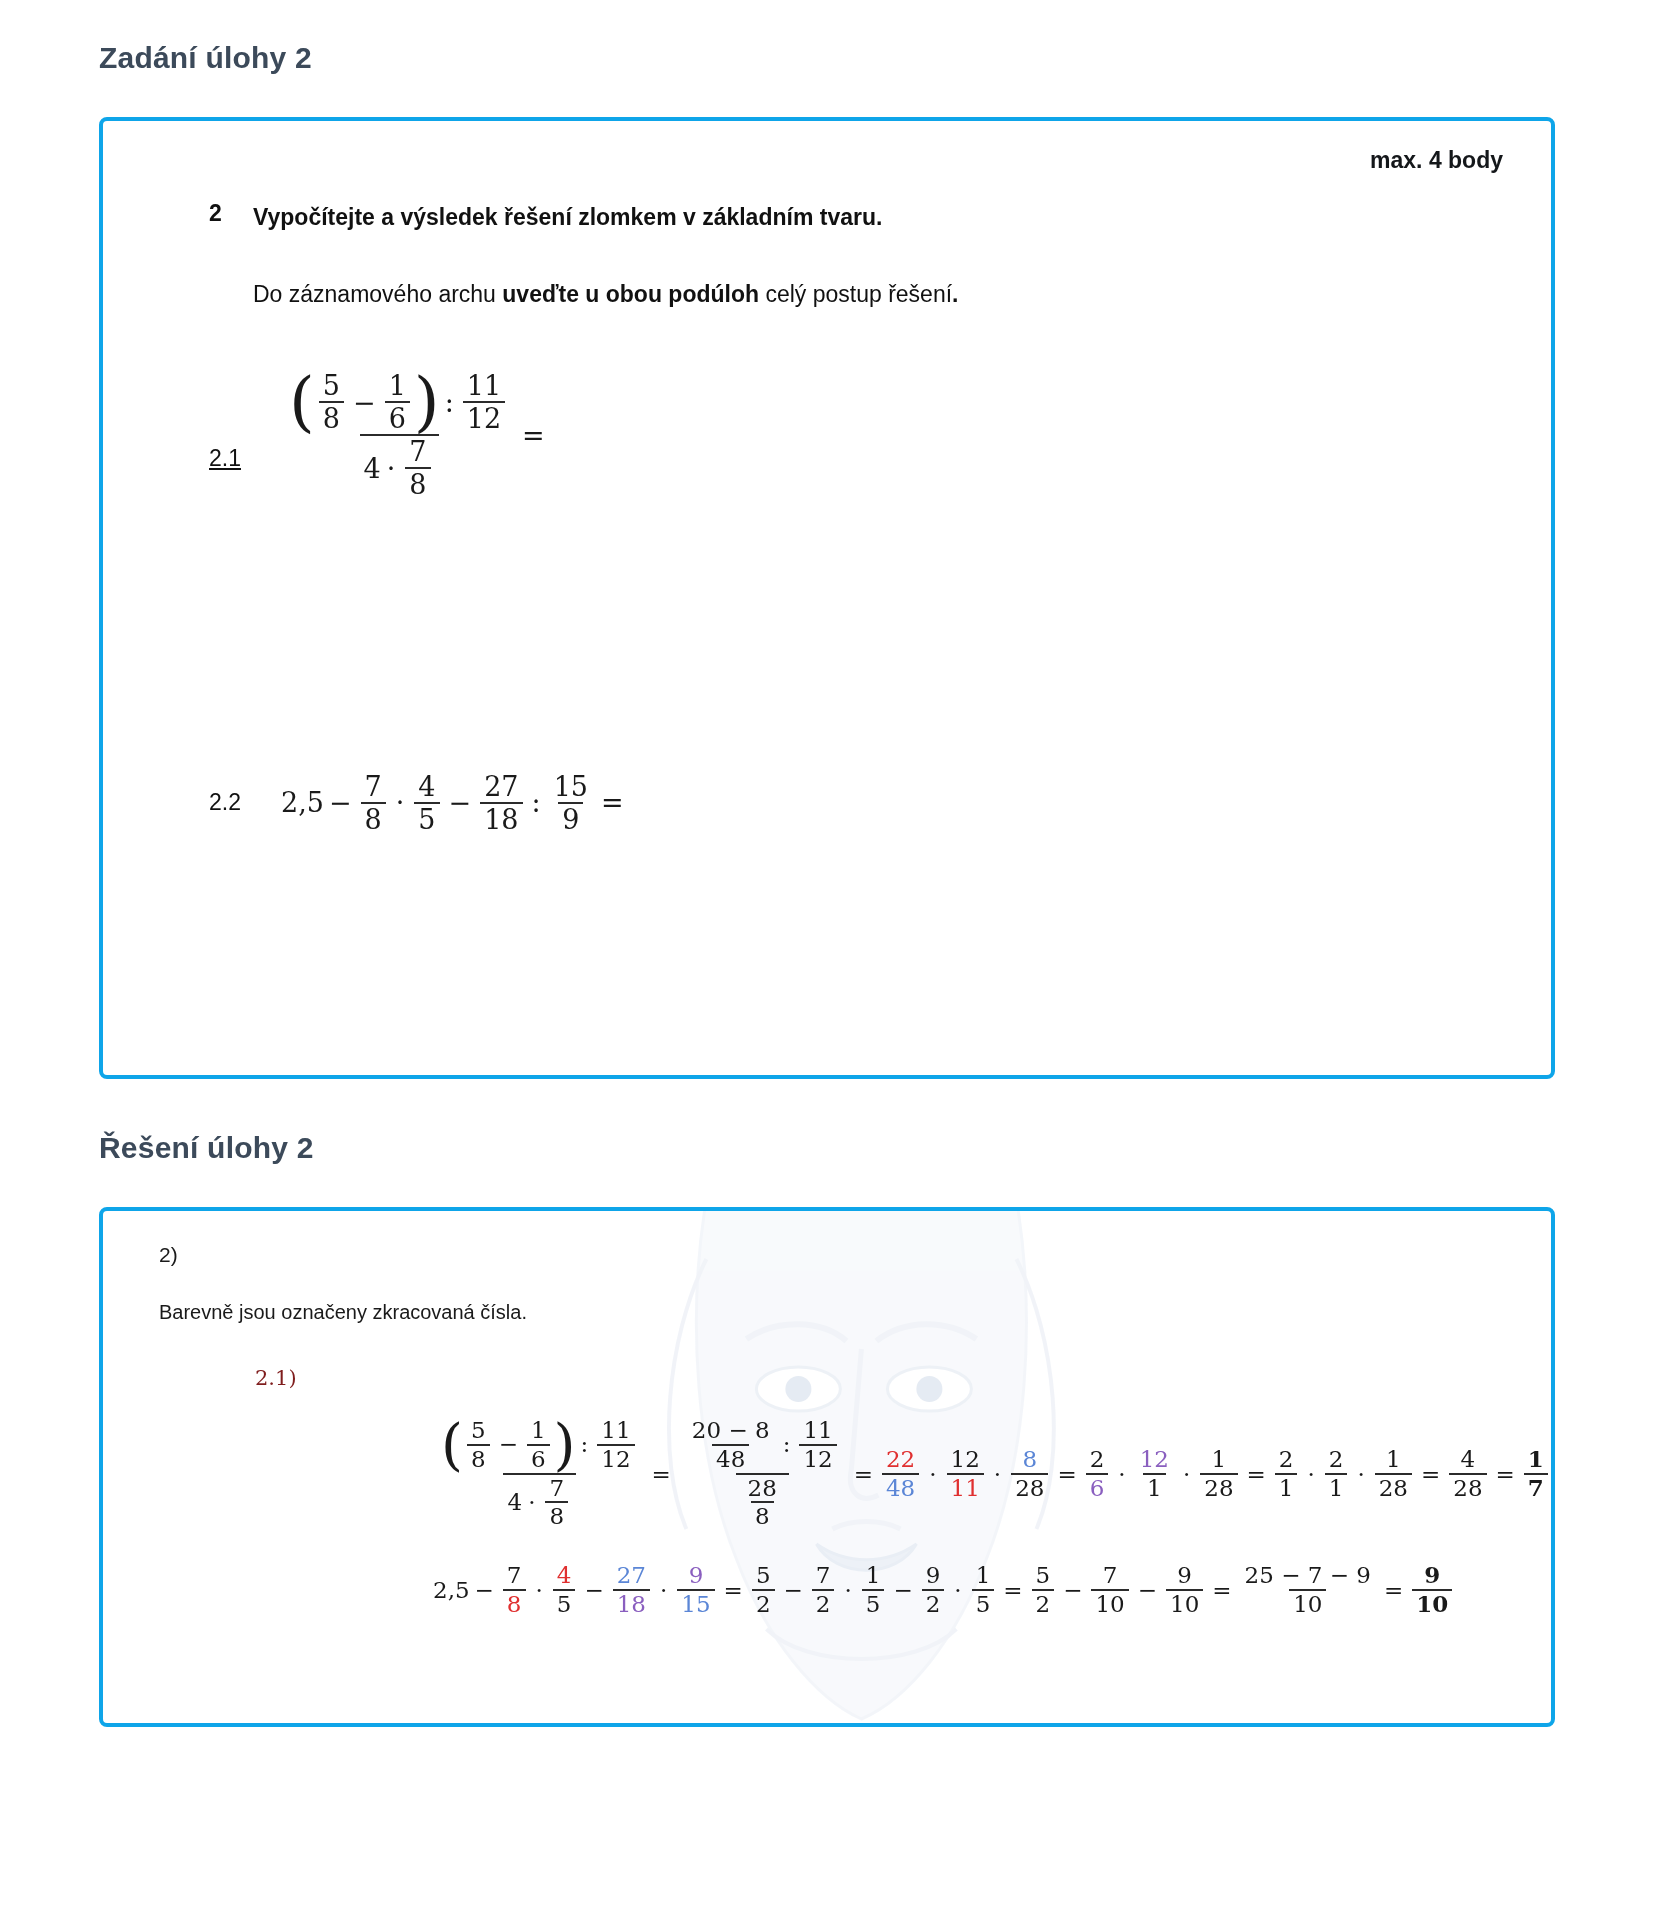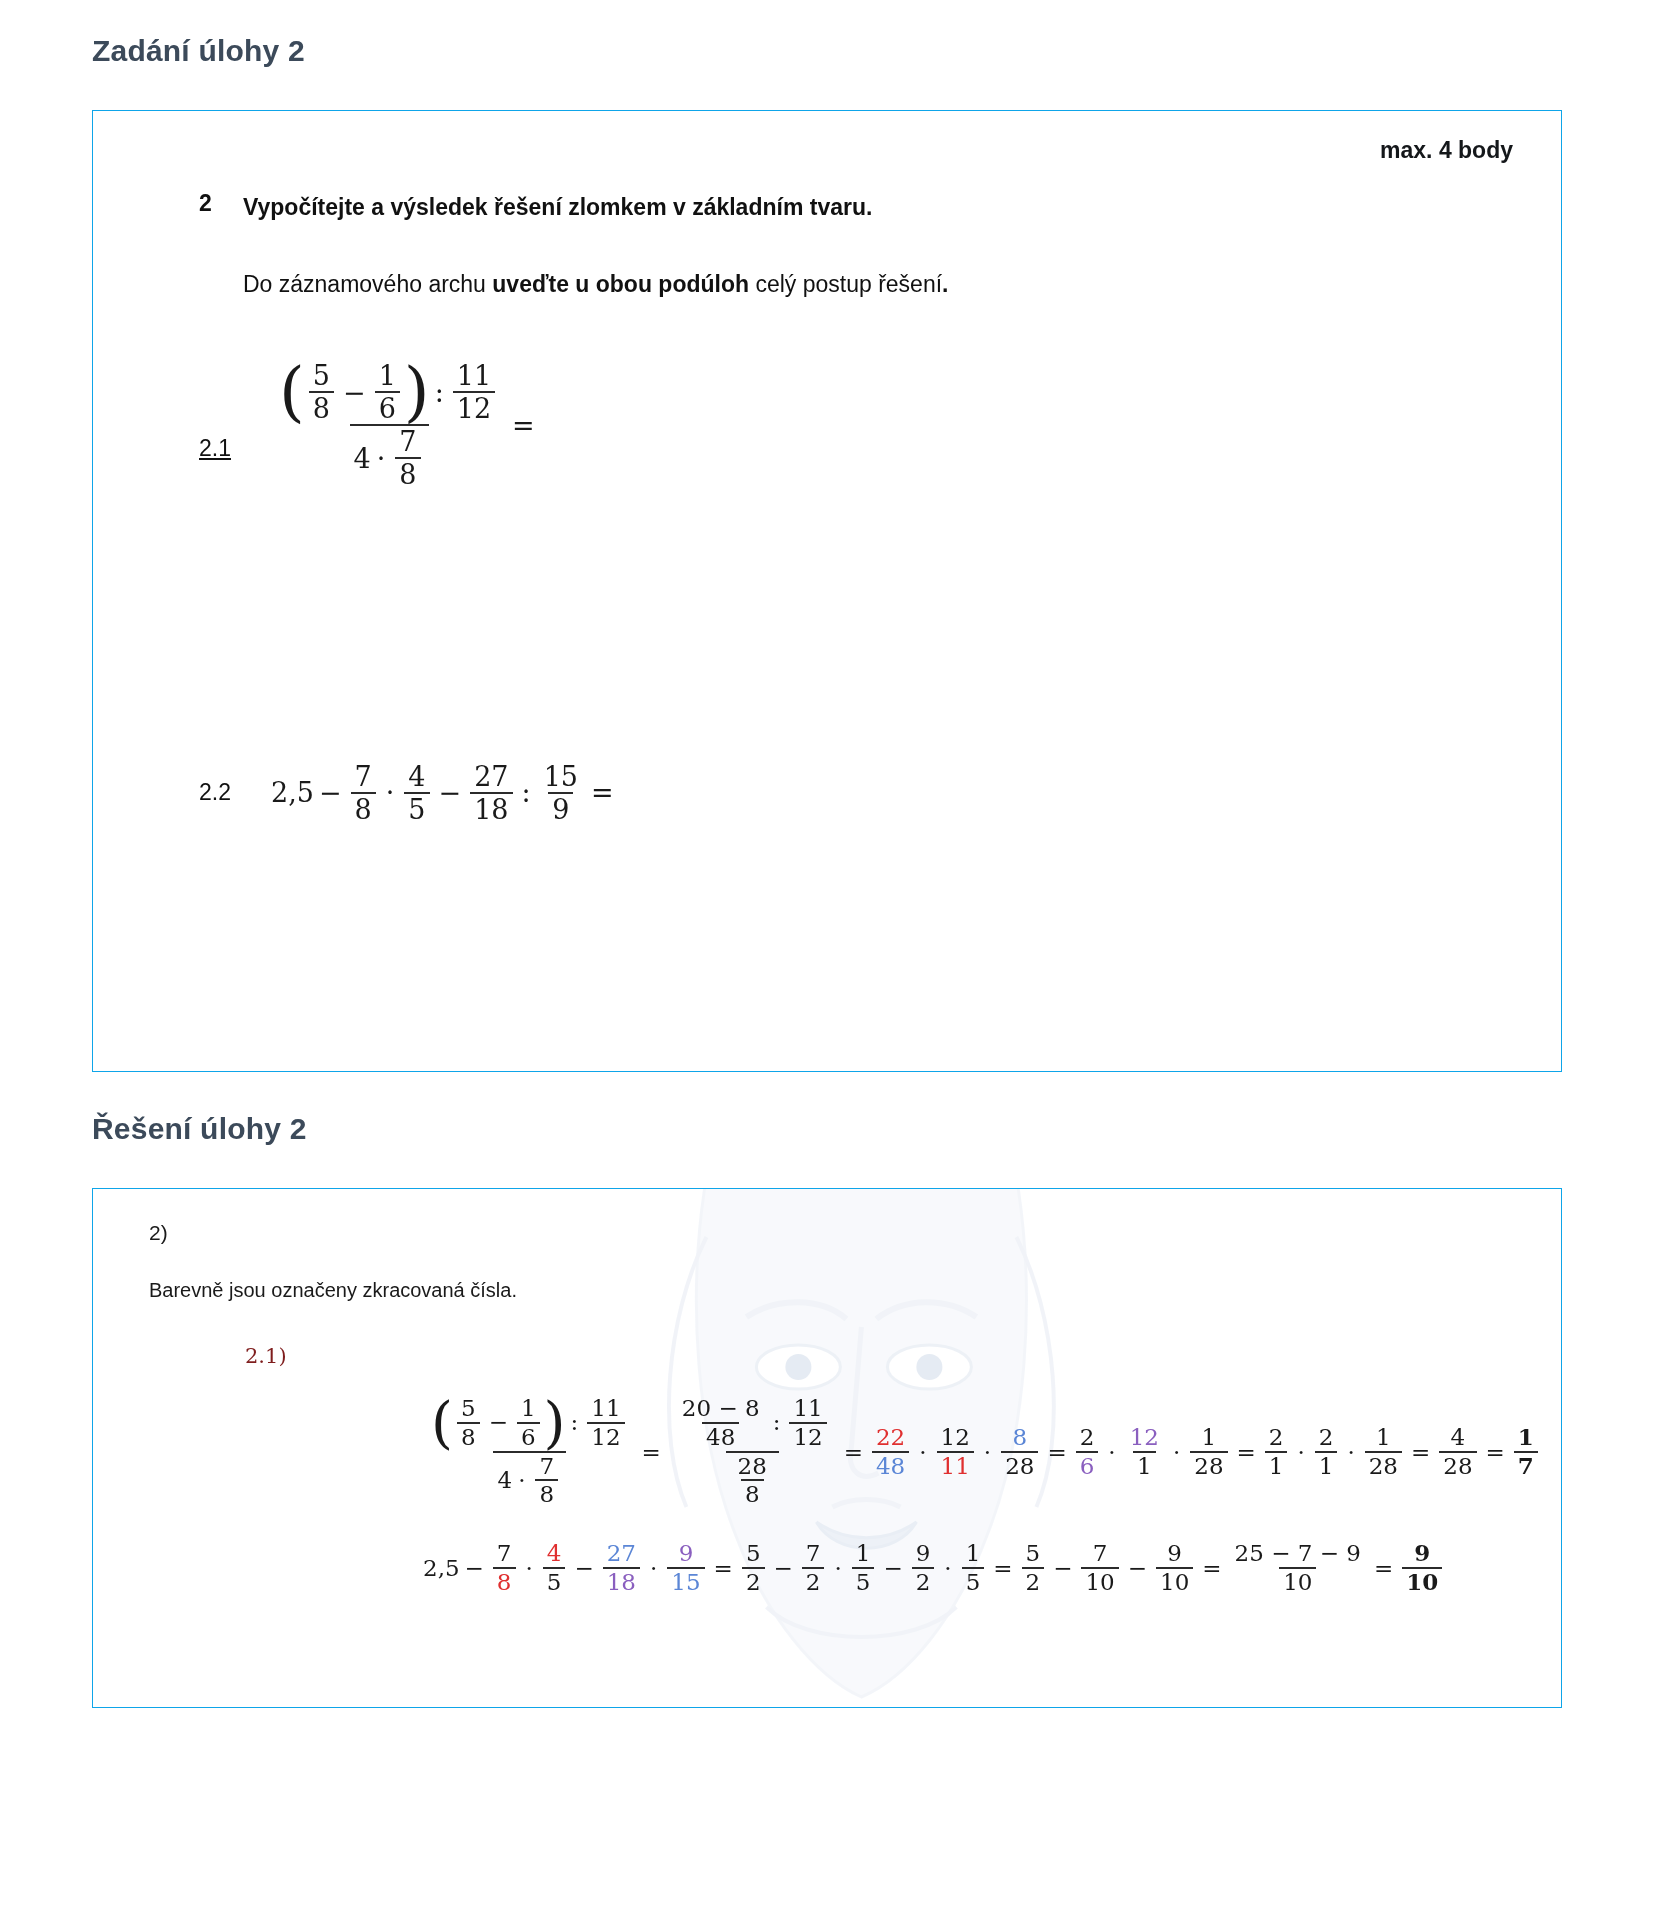--- a/index.html
+++ b/index.html
@@ -2,36 +2,36 @@
 <html><head>
 <meta charset="utf-8">
 <style>
   * { box-sizing: border-box; }
   html, body {
     margin: 0; padding: 0;
     background: #ffffff;
     width: 1654px;
     font-family: "Liberation Sans", sans-serif;
   }
-  .page { width: 1654px; min-height: 1920px; position: relative; padding: 8px; }
+  .page { width: 1654px; min-height: 1920px; position: relative; padding: 15px; }
 
   .section-title {
     font-size: 30px;
     font-weight: bold;
     color: #3c4a5a;
     margin: 0;
     padding: 26px 0 0 84px;
     letter-spacing: .2px;
   }
   #solution-title { padding-top: 10px; }
 
   .card {
-    margin: 42px 84px 0 84px;
-    border: 1px solid #0ea5e9;
-    border-radius: 0;
+    margin: 42px 84px 12px 84px;
+    border: 4px solid #0ea5e9;
+    border-radius: 8px;
     background: #fff;
     position: relative;
     overflow: hidden;
   }
   #assignment-card { padding: 26px 40px 40px 40px; min-height: 962px; }
   #solution-card  { padding: 26px 30px 36px 30px; min-height: 520px; }
 
   .max-points {
     text-align: right;
     font-weight: bold;

